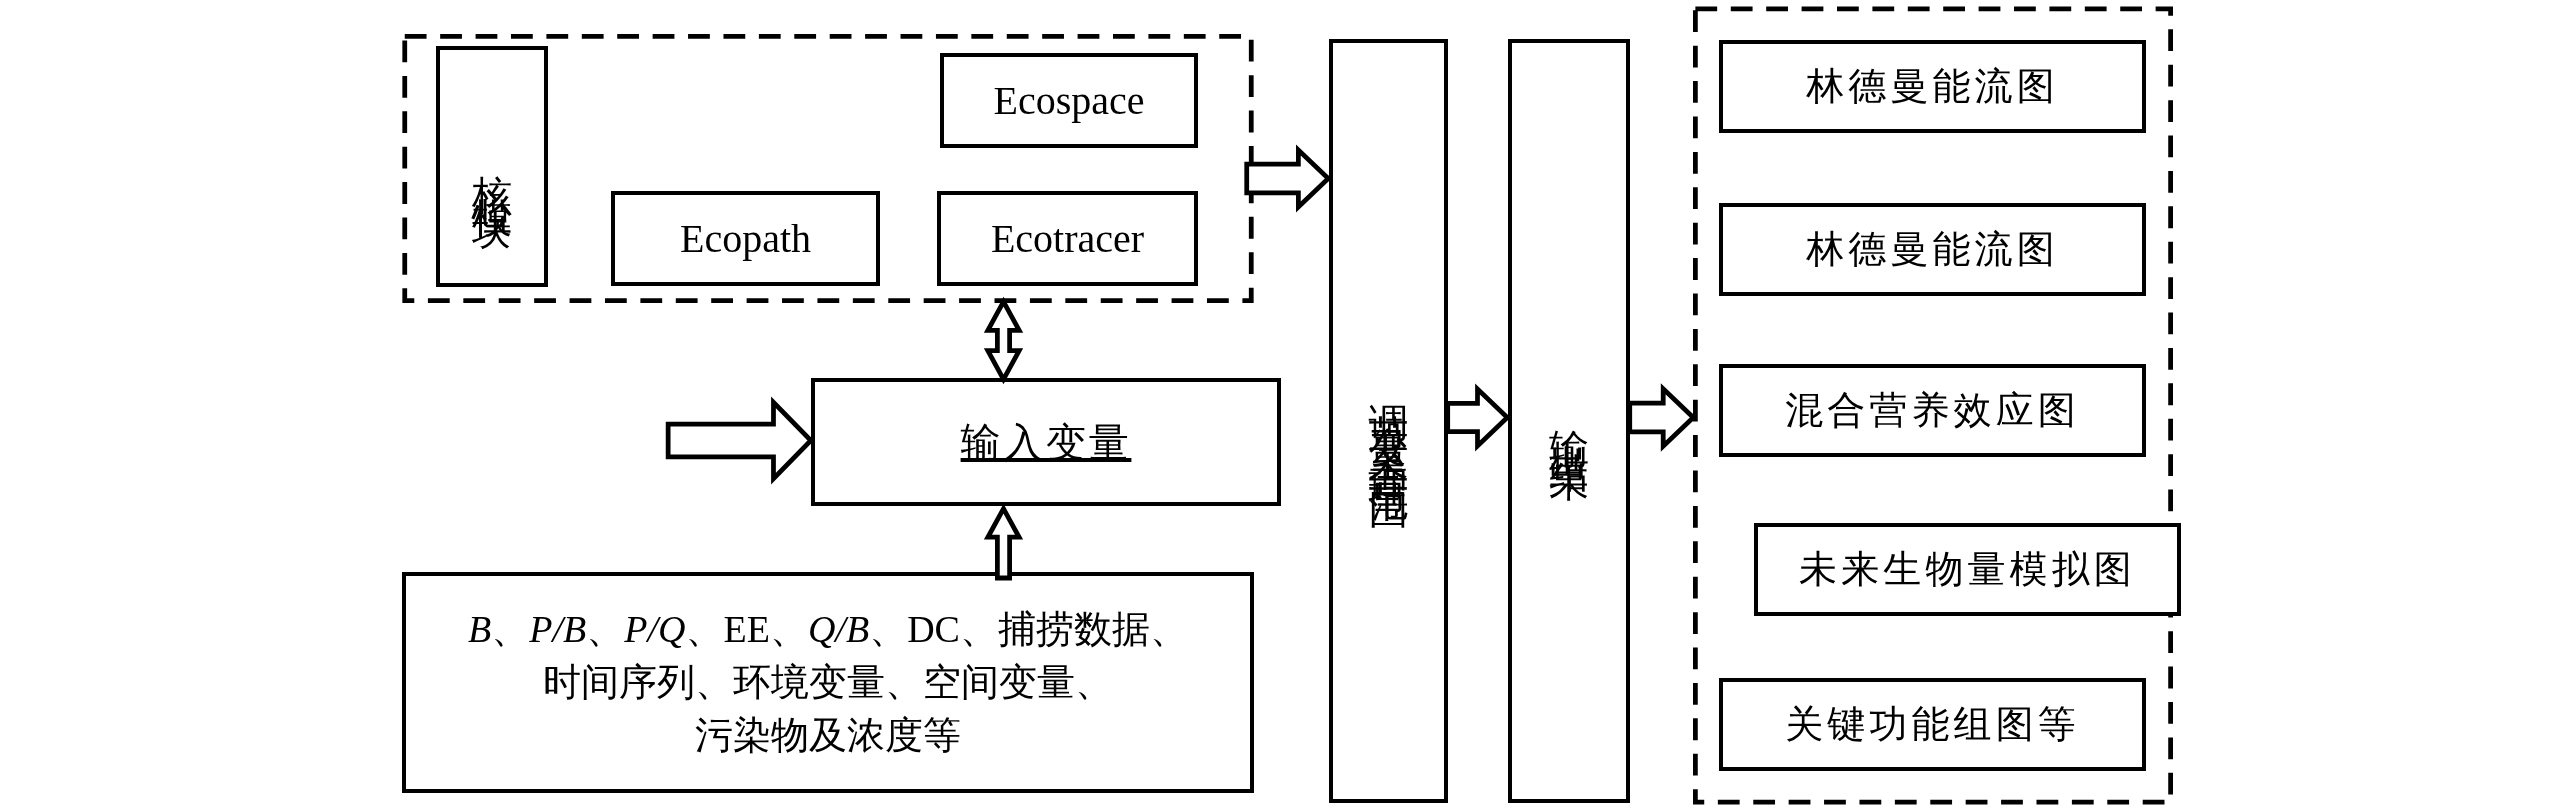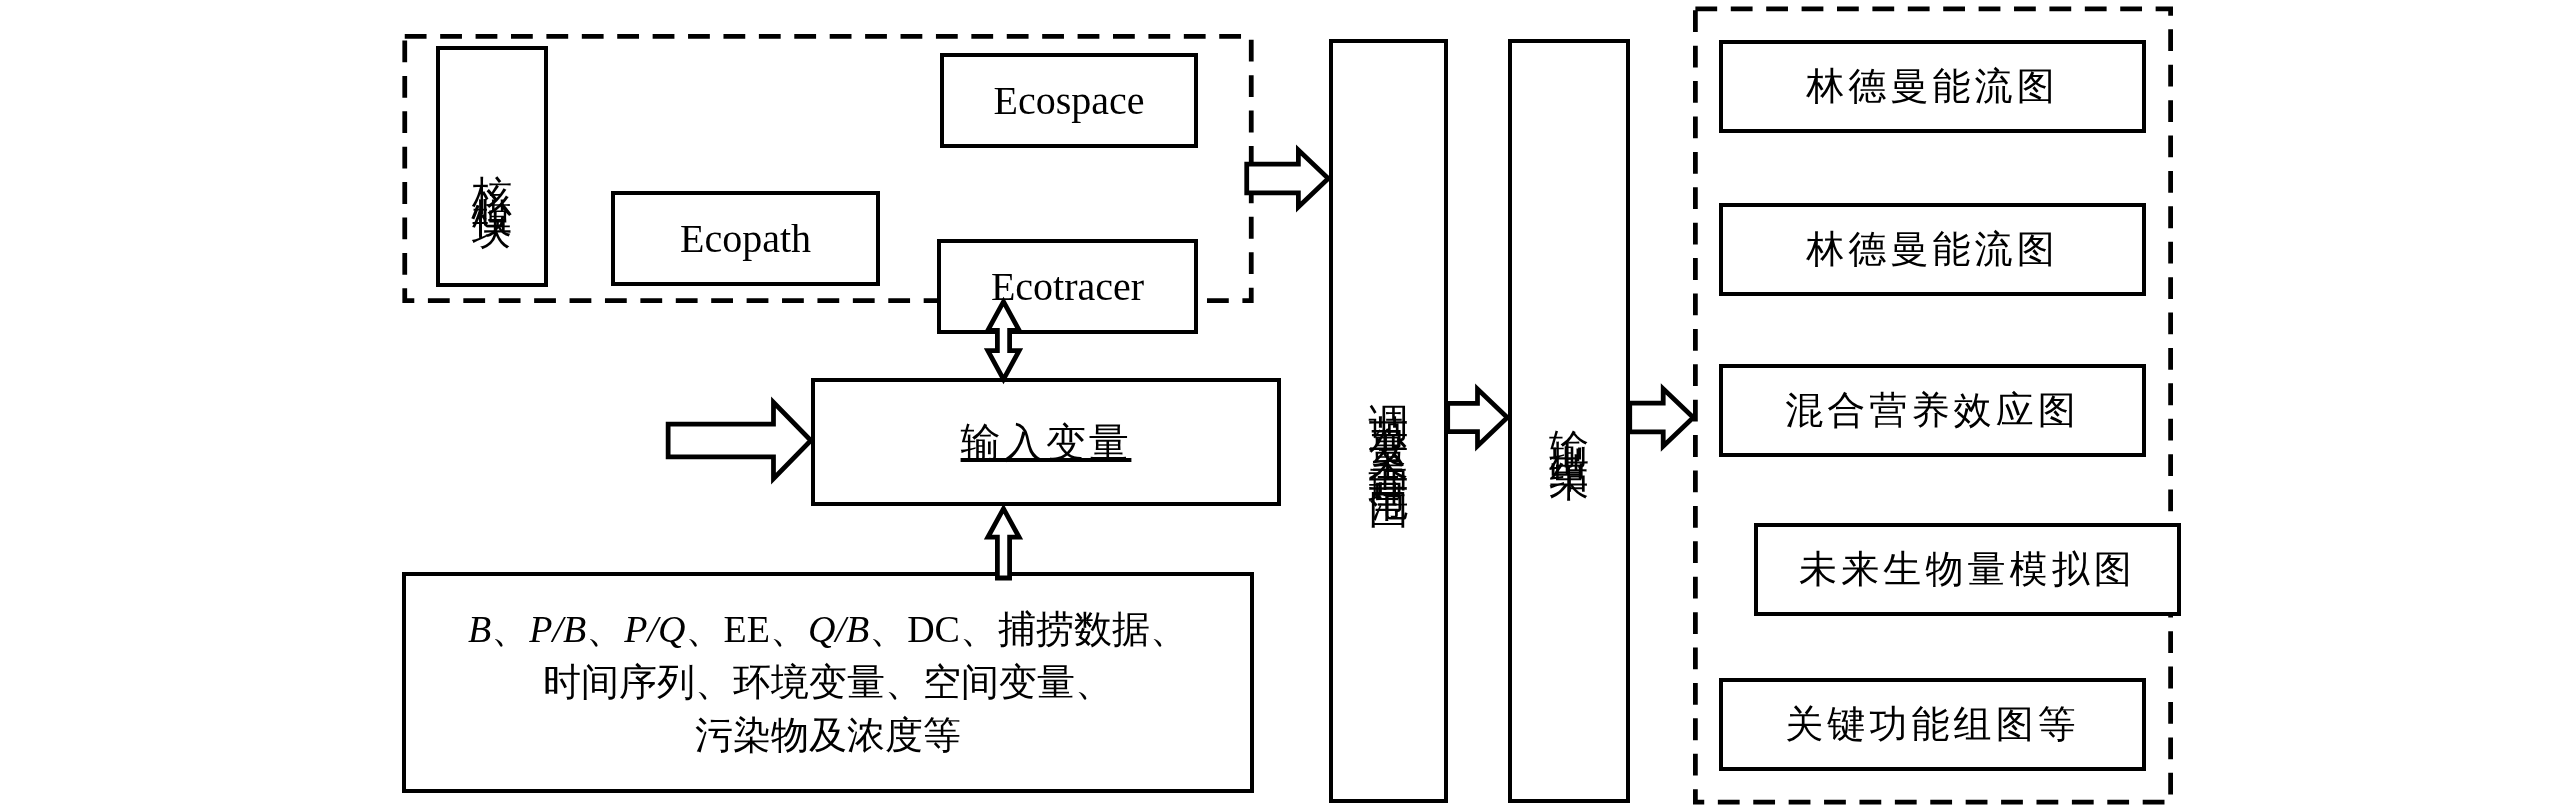--- a/index.html
+++ b/index.html
@@ -44,21 +44,21 @@
   <div class="box vert" style="left:436px;top:46px;width:112px;height:241px;">
     <span>核心模块</span>
   </div>
 
   <div class="box en" style="left:940px;top:53px;width:258px;height:95px;">
     <span>Ecospace</span>
   </div>
   <div class="box en" style="left:611px;top:191px;width:269px;height:95px;">
     <span>Ecopath</span>
   </div>
-  <div class="box en" style="left:937px;top:191px;width:261px;height:95px;margin-top:48px;">
+  <div class="box en" style="left:937px;top:191px;width:261px;height:95px;">
     <span>Ecotracer</span>
   </div>
 
 
   <div class="box cn" style="left:811px;top:378px;width:470px;height:128px;text-decoration:underline;">
     <span>输入变量</span>
   </div>
 
   <div class="box databox" style="left:402px;top:572px;width:852px;height:221px;">
     <div class="dataline"><span class="it">B</span><span>、</span><span class="it">P/B</span><span>、</span><span class="it">P/Q</span><span>、EE、</span><span class="it">Q/B</span><span>、DC、捕捞数据、</span></div>

